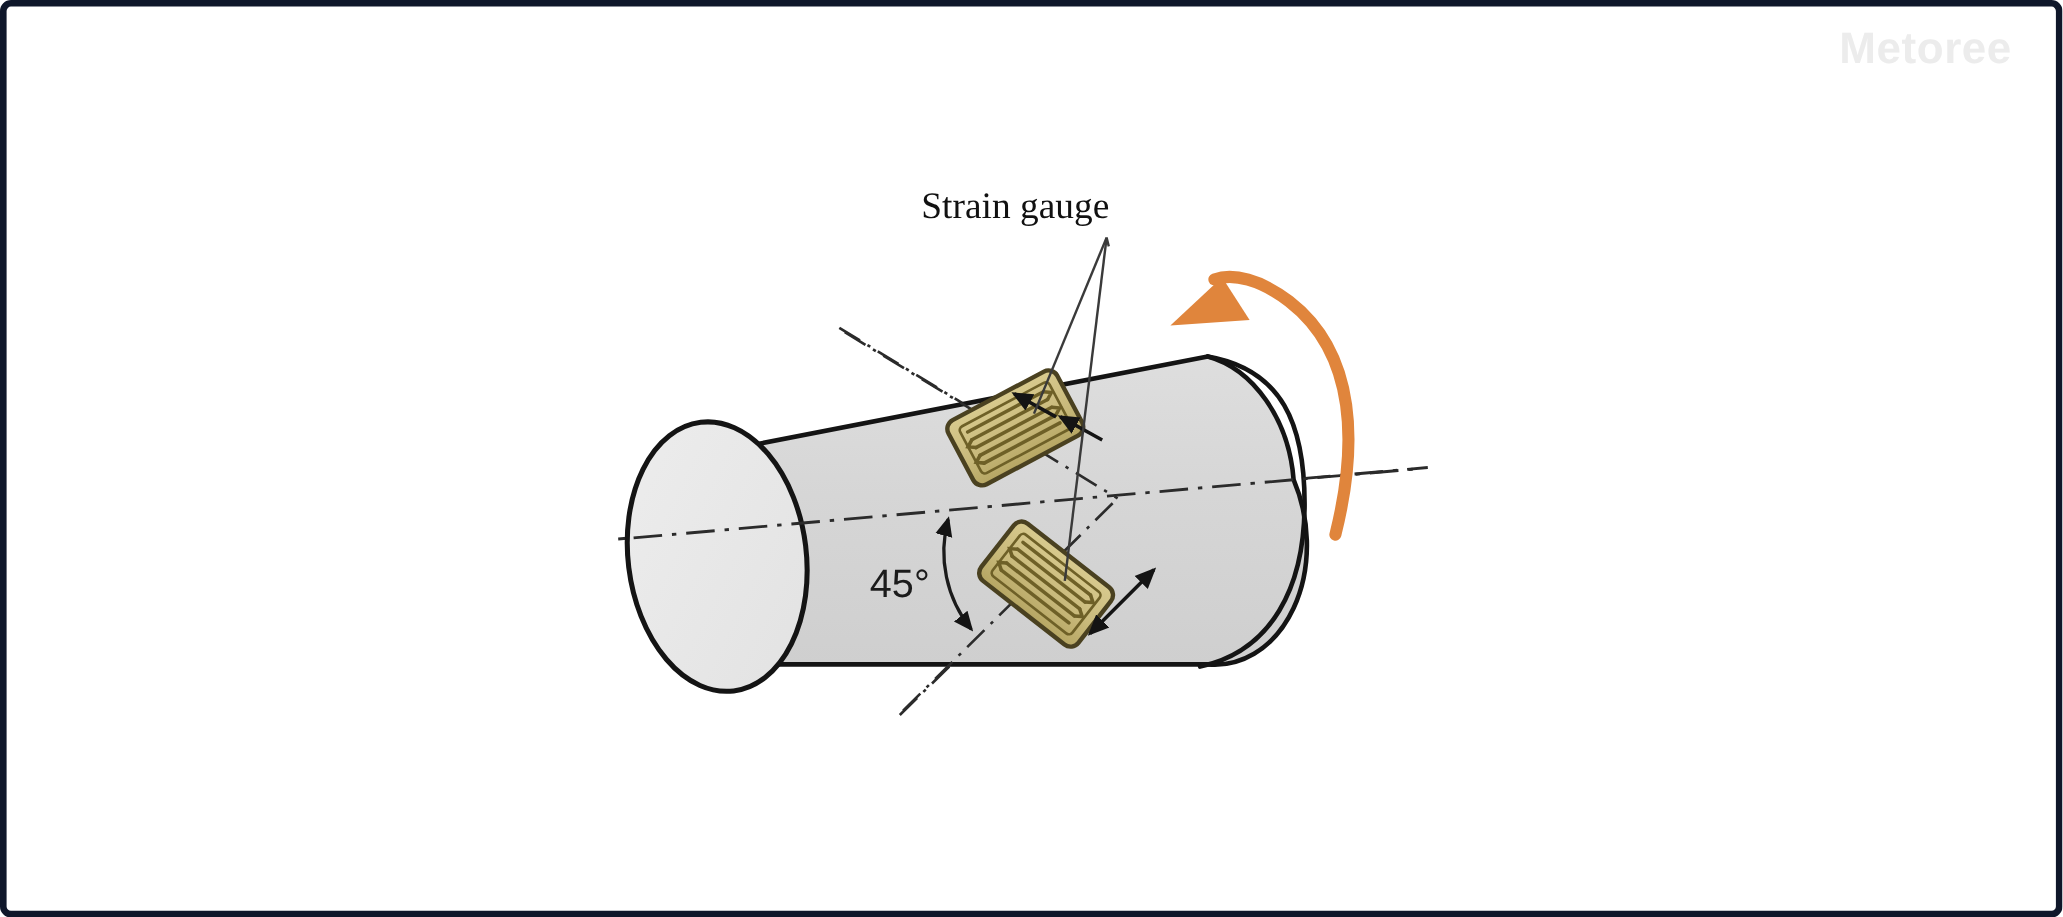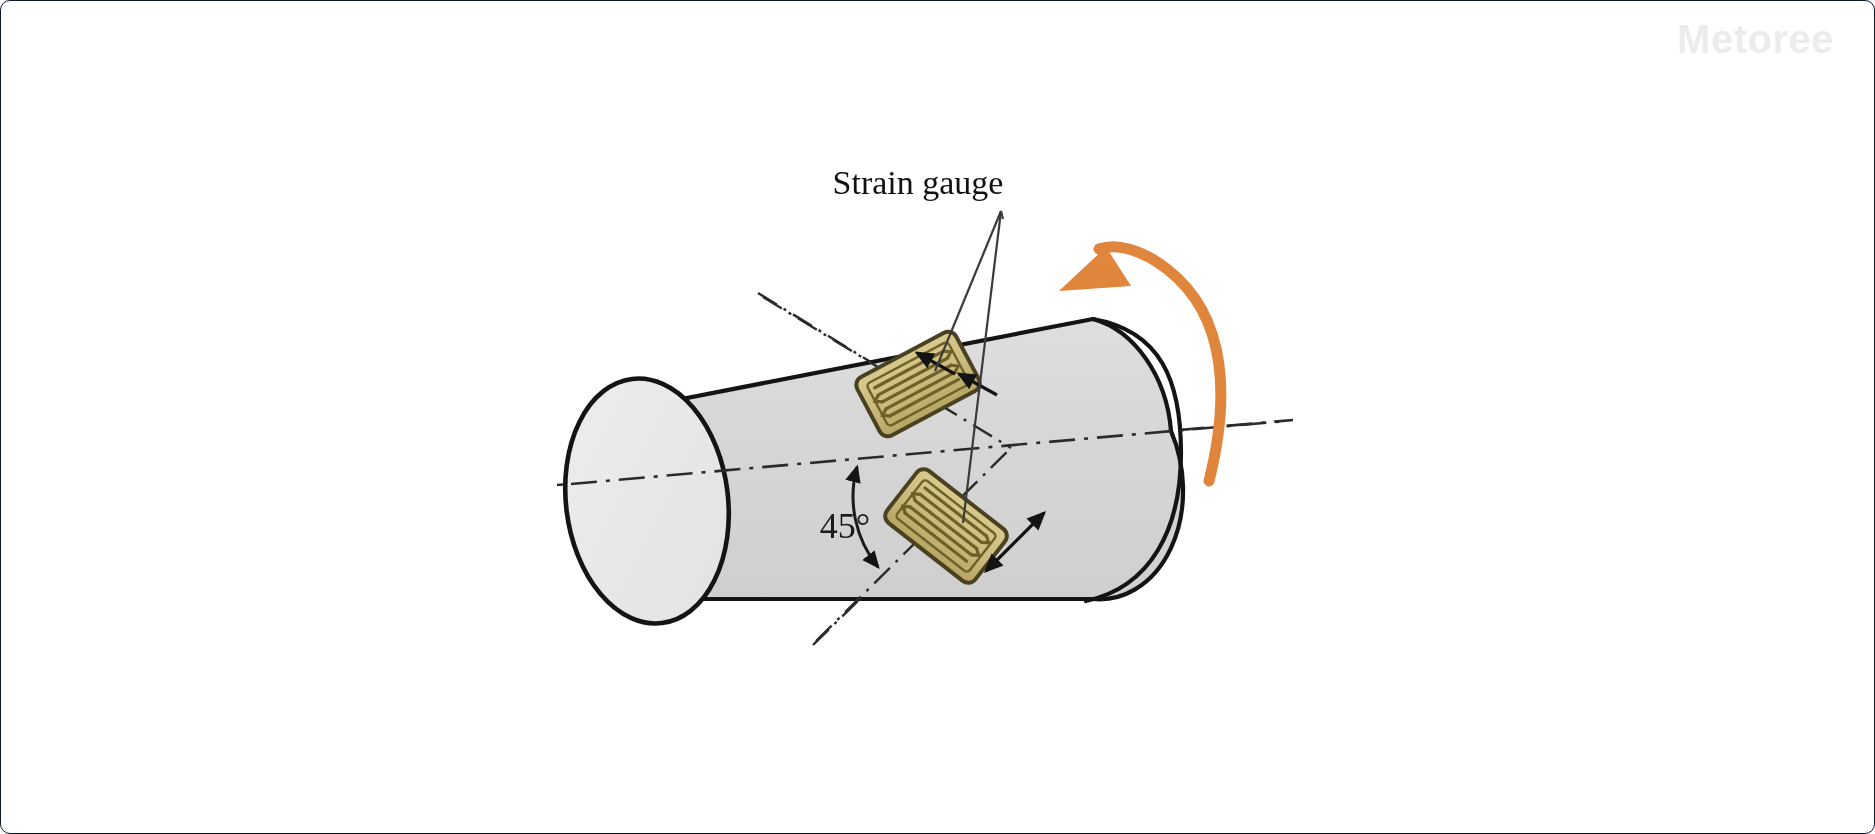--- a/index.html
+++ b/index.html
@@ -1,24 +1,24 @@
 <!DOCTYPE html>
 <html><head>
 <meta charset="utf-8">
 <style>
   html,body{margin:0;padding:0;background:#ffffff;}
   body{width:1875px;height:834px;font-family:"Liberation Serif",serif;overflow:hidden;}
   #stage{position:relative;width:1875px;height:834px;background:#ffffff;
-         border:1px solid #0f172a;border-radius:10px;box-sizing:border-box;}
+         border:6px solid #0f172a;border-radius:10px;box-sizing:border-box;}
   #art{position:absolute;left:0;top:0;width:1875px;height:834px;}
   .wm{position:absolute;right:40px;top:16px;font-family:"Liberation Sans",sans-serif;
       font-size:40px;font-weight:700;color:#ececec;letter-spacing:.5px;user-select:none;}
   .lbl{position:absolute;font-family:"Liberation Serif",serif;color:#111111;white-space:nowrap;}
   #strainLabel{left:917px;top:182px;font-size:34px;transform:translate(-50%,-50%);}
-  #angleLabel{left:844px;top:525px;font-family:Liberation Serif, serif;
+  #angleLabel{left:812px;top:525px;font-family:Liberation Sans, sans-serif;
               font-size:36px;color:#1b1b1b;transform:translate(-50%,-50%);}
 </style>
 </head>
 <body>
 
 <div id="stage">
 
   <svg id="art" viewBox="0 0 1875 834">
     <defs>
       <linearGradient id="bodyGrad" x1="0" y1="0" x2="0" y2="1">

